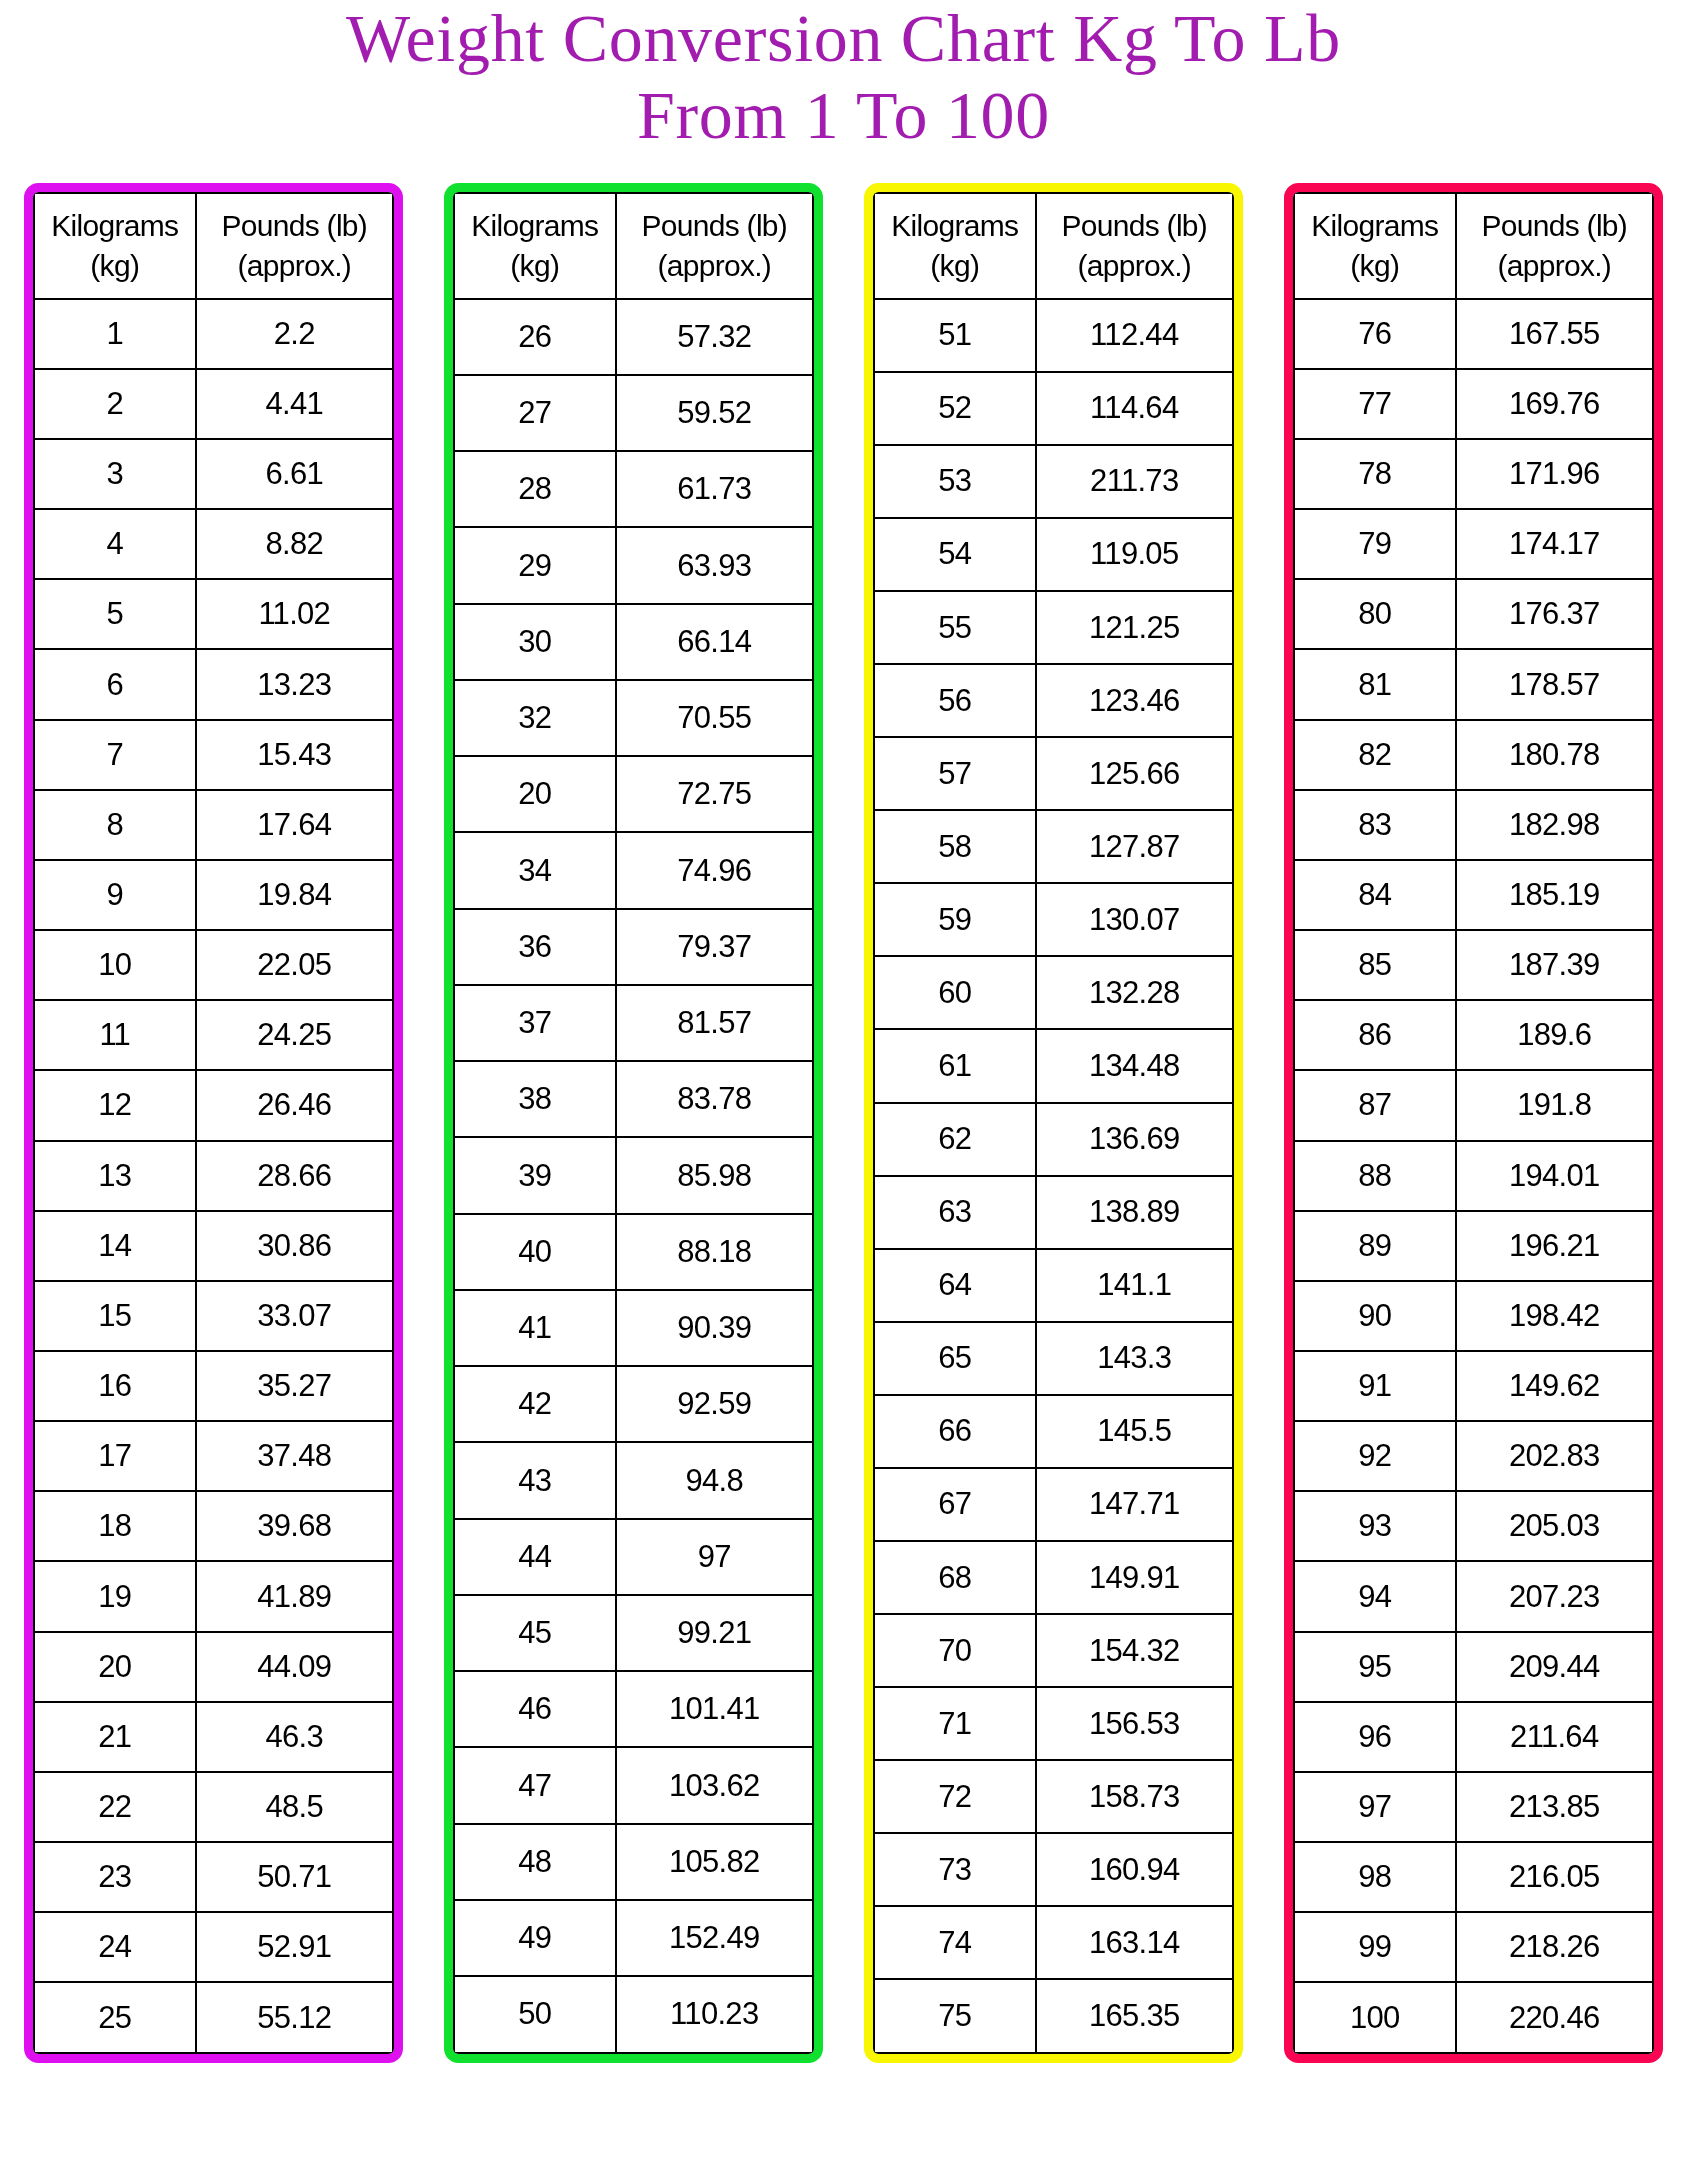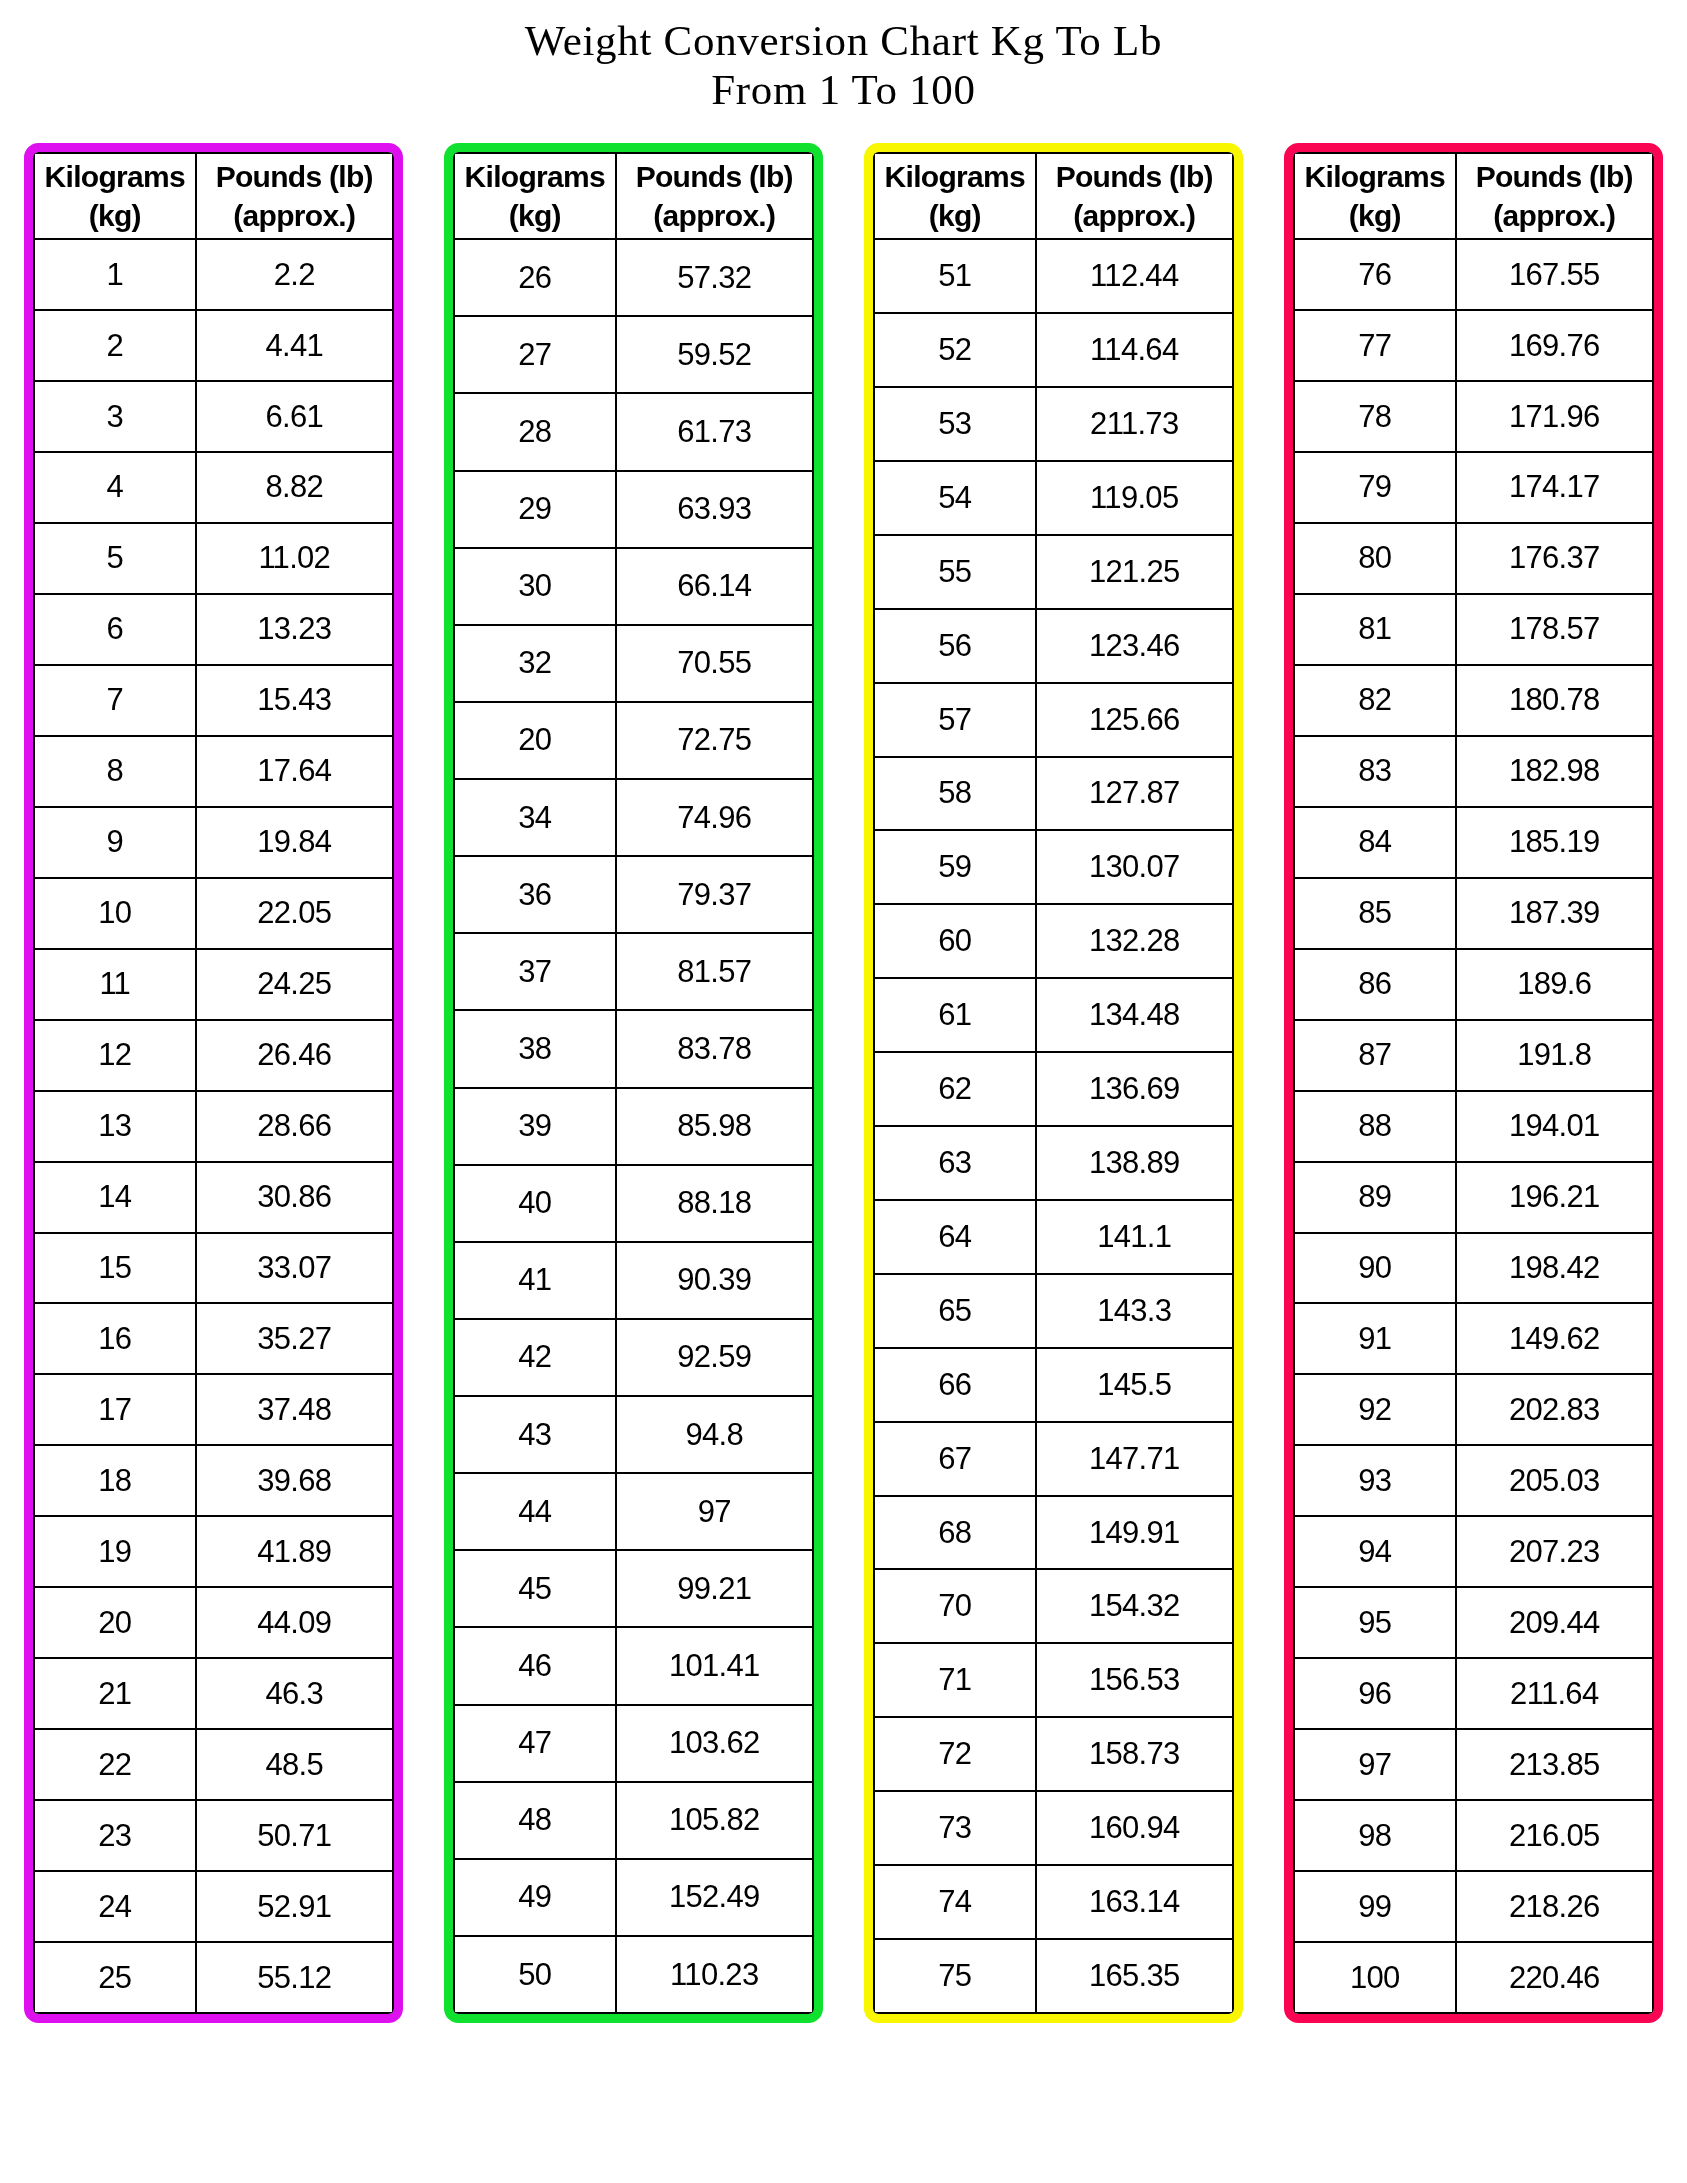--- a/index.html
+++ b/index.html
@@ -5,27 +5,27 @@
   * { margin: 0; padding: 0; box-sizing: border-box; }
   html, body {
     width: 1687px;
     height: 2183px;
     background: #ffffff;
     font-family: "Liberation Sans", sans-serif;
     color: #000000;
     overflow: hidden;
   }
   .title-block {
-    padding-top: 17px;
+    padding-top: 0;
     text-align: center;
     font-family: "Liberation Serif", serif;
     font-weight: 400;
-    font-size: 43px;
+    font-size: 68px;
     line-height: 1.13;
-    color: #000000;
+    color: #a21caf;
     letter-spacing: 0.7px;
   }
   .tables-row {
     display: flex;
     justify-content: space-between;
     gap: 41px;
     padding: 0 24px;
     margin-top: 29px;
   }
   .conv-table {
@@ -42,22 +42,22 @@
     border-collapse: collapse;
     table-layout: fixed;
   }
   th, td {
     border: 2px solid #000000;
     text-align: center;
     vertical-align: middle;
     letter-spacing: -0.7px;
   }
   th {
-    height: 86px;
-    font-weight: 700;
+    height: 106px;
+    font-weight: 400;
     font-size: 30px;
     line-height: 1.32;
   }
   th span { display: block; }
   td {
     font-size: 31px;
     font-weight: 400;
   }
   .col-kg { width: 45%; }
   .col-lb { width: 55%; }

